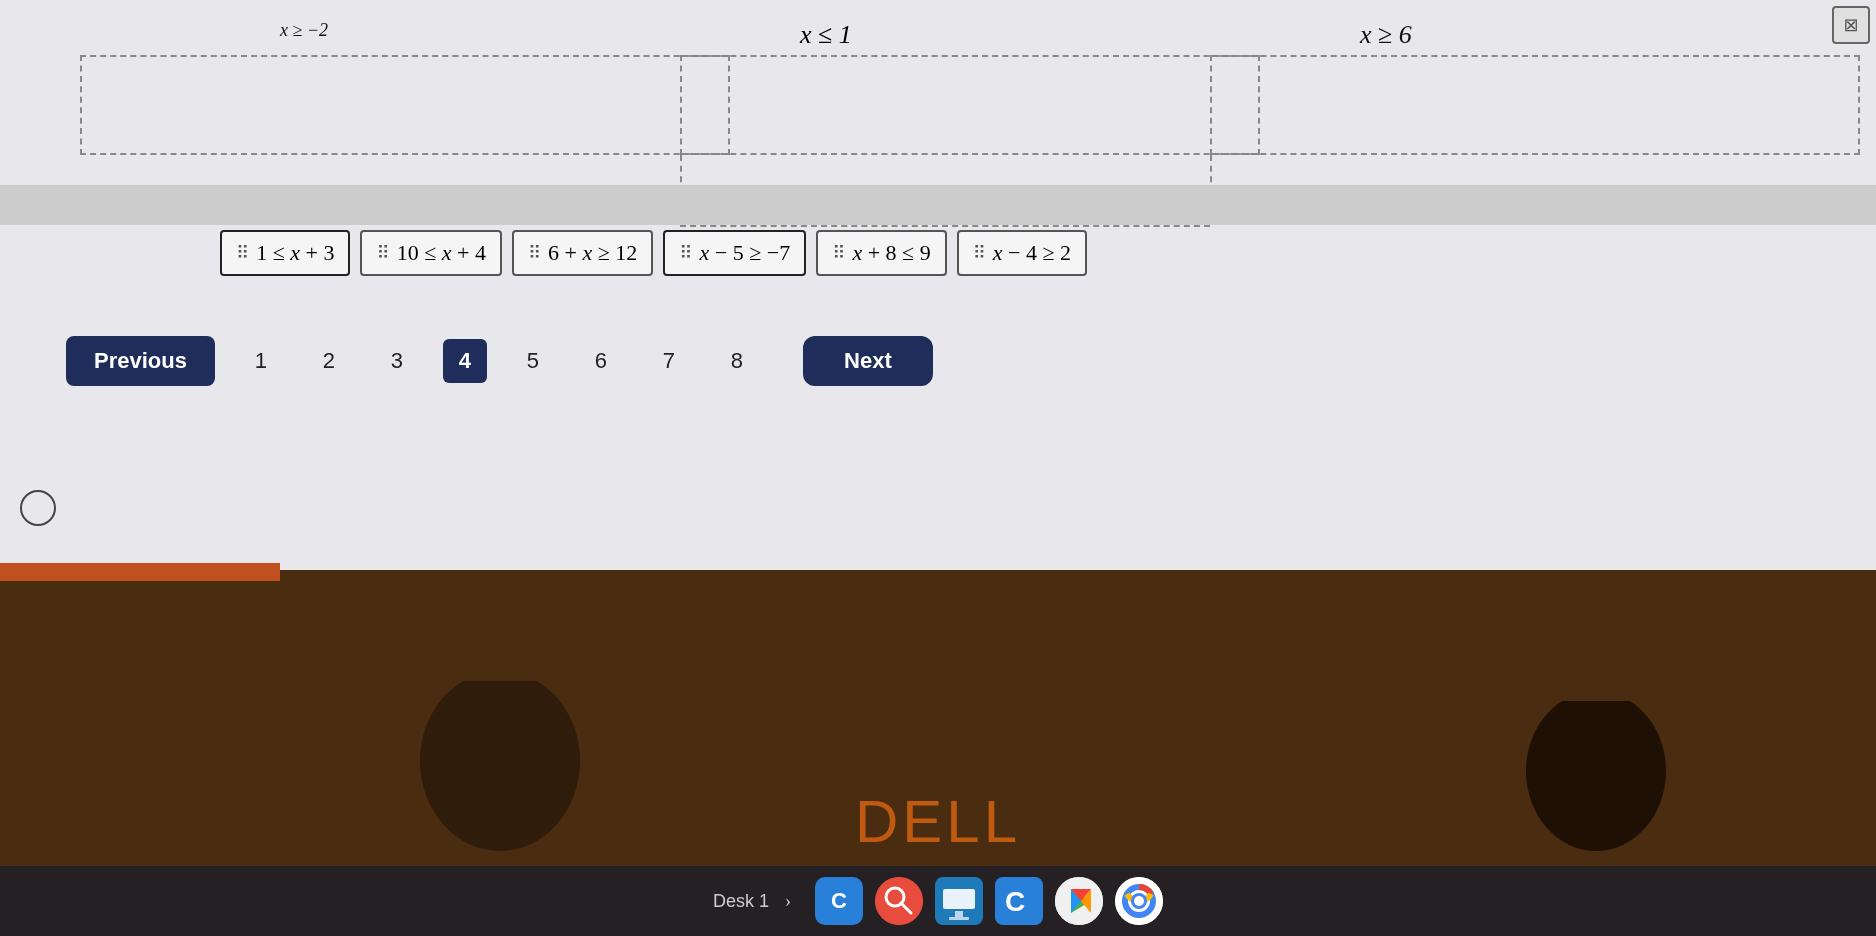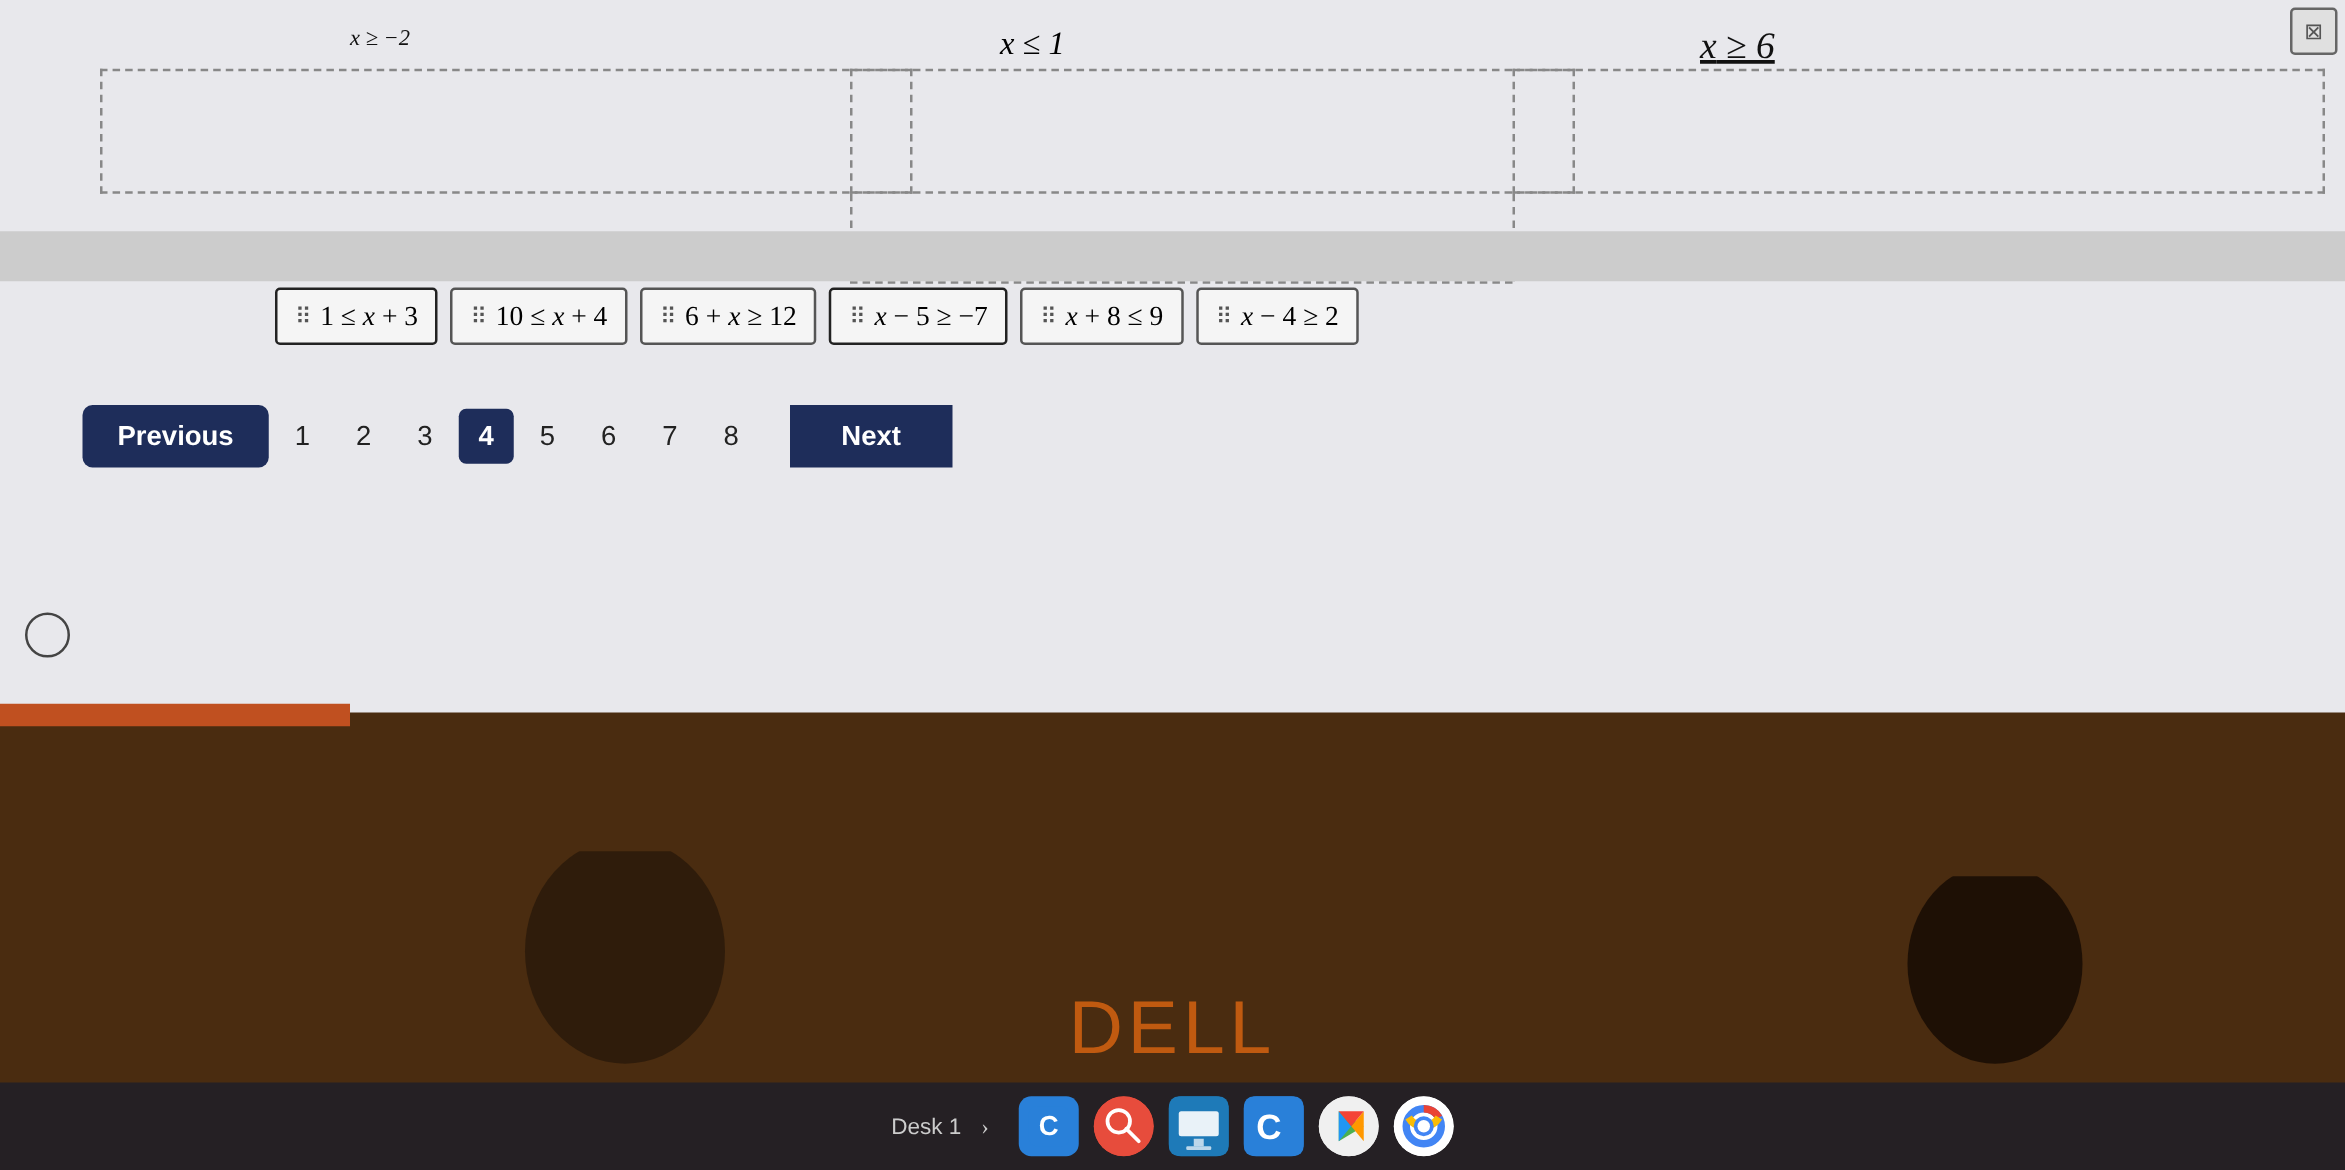--- a/index.html
+++ b/index.html
@@ -38,24 +38,23 @@
       left: 800px;
       font-size: 26px;
       font-style: italic;
       color: #000000;
     }
 
     .label-x3 {
       position: absolute;
       top: 20px;
       left: 1360px;
-      font-size: 30px;
+      font-size: 26px;
       font-style: italic;
       color: #111;
-      text-decoration: underline;
     }
 
     
     .dashed-container {
       position: absolute;
       top: 55px;
       left: 80px;
       width: 650px;
       height: 100px;
       border: 2px dashed #888;
@@ -147,45 +146,45 @@
 
     .drag-icon {
       color: #555;
       font-size: 18px;
       letter-spacing: -1px;
     }
 
     
     .pagination-row {
       position: absolute;
-      top: 324px;
+      top: 336px;
       left: 50px;
       display: flex;
       align-items: center;
-      gap: 5px;
+      gap: 24px;
       padding-left: 16px;
     }
 
     .btn-prev {
       background: #1e2d5a;
       color: #fff;
       border: none;
       border-radius: 8px;
       padding: 12px 28px;
       font-size: 22px;
       font-weight: bold;
       cursor: pointer;
       min-width: 130px;
     }
 
     .btn-next {
       background: #1e2d5a;
       color: #fff;
       border: none;
-      border-radius: 0;
+      border-radius: 12px;
       padding: 12px 40px;
       font-size: 22px;
       font-weight: bold;
       cursor: pointer;
       min-width: 130px;
       margin-left: 20px;
     }
 
     .page-num {
       width: 44px;

